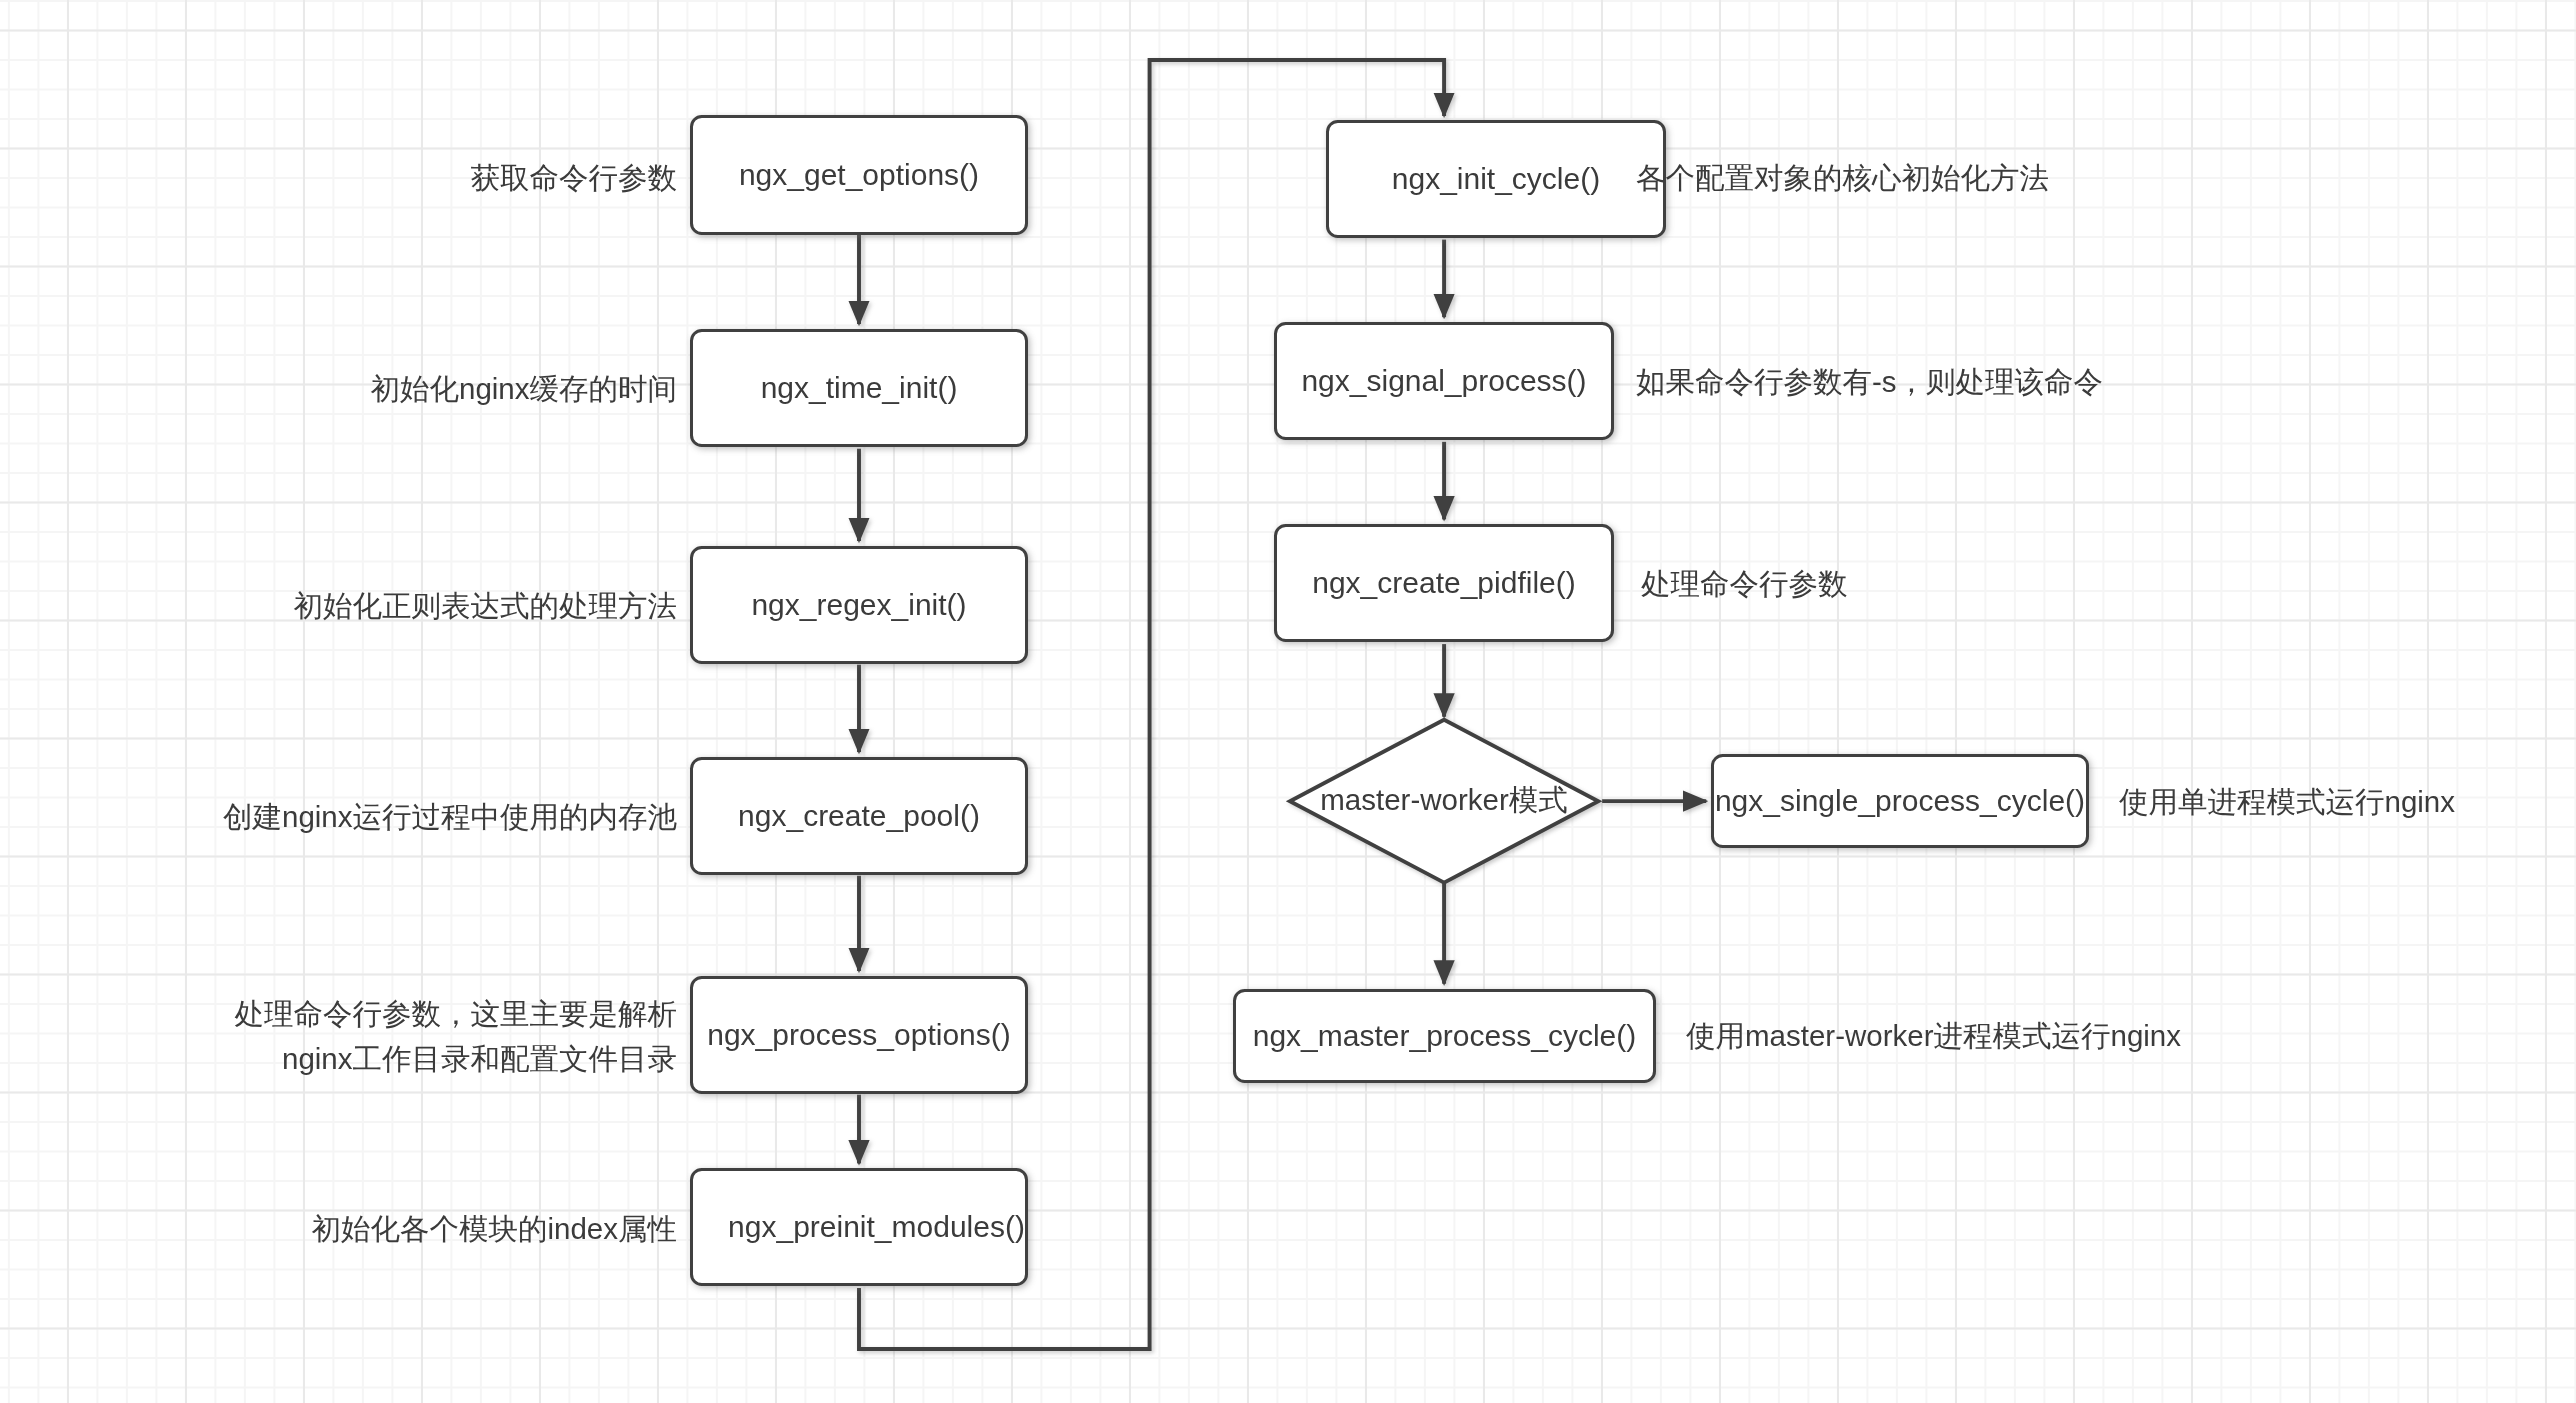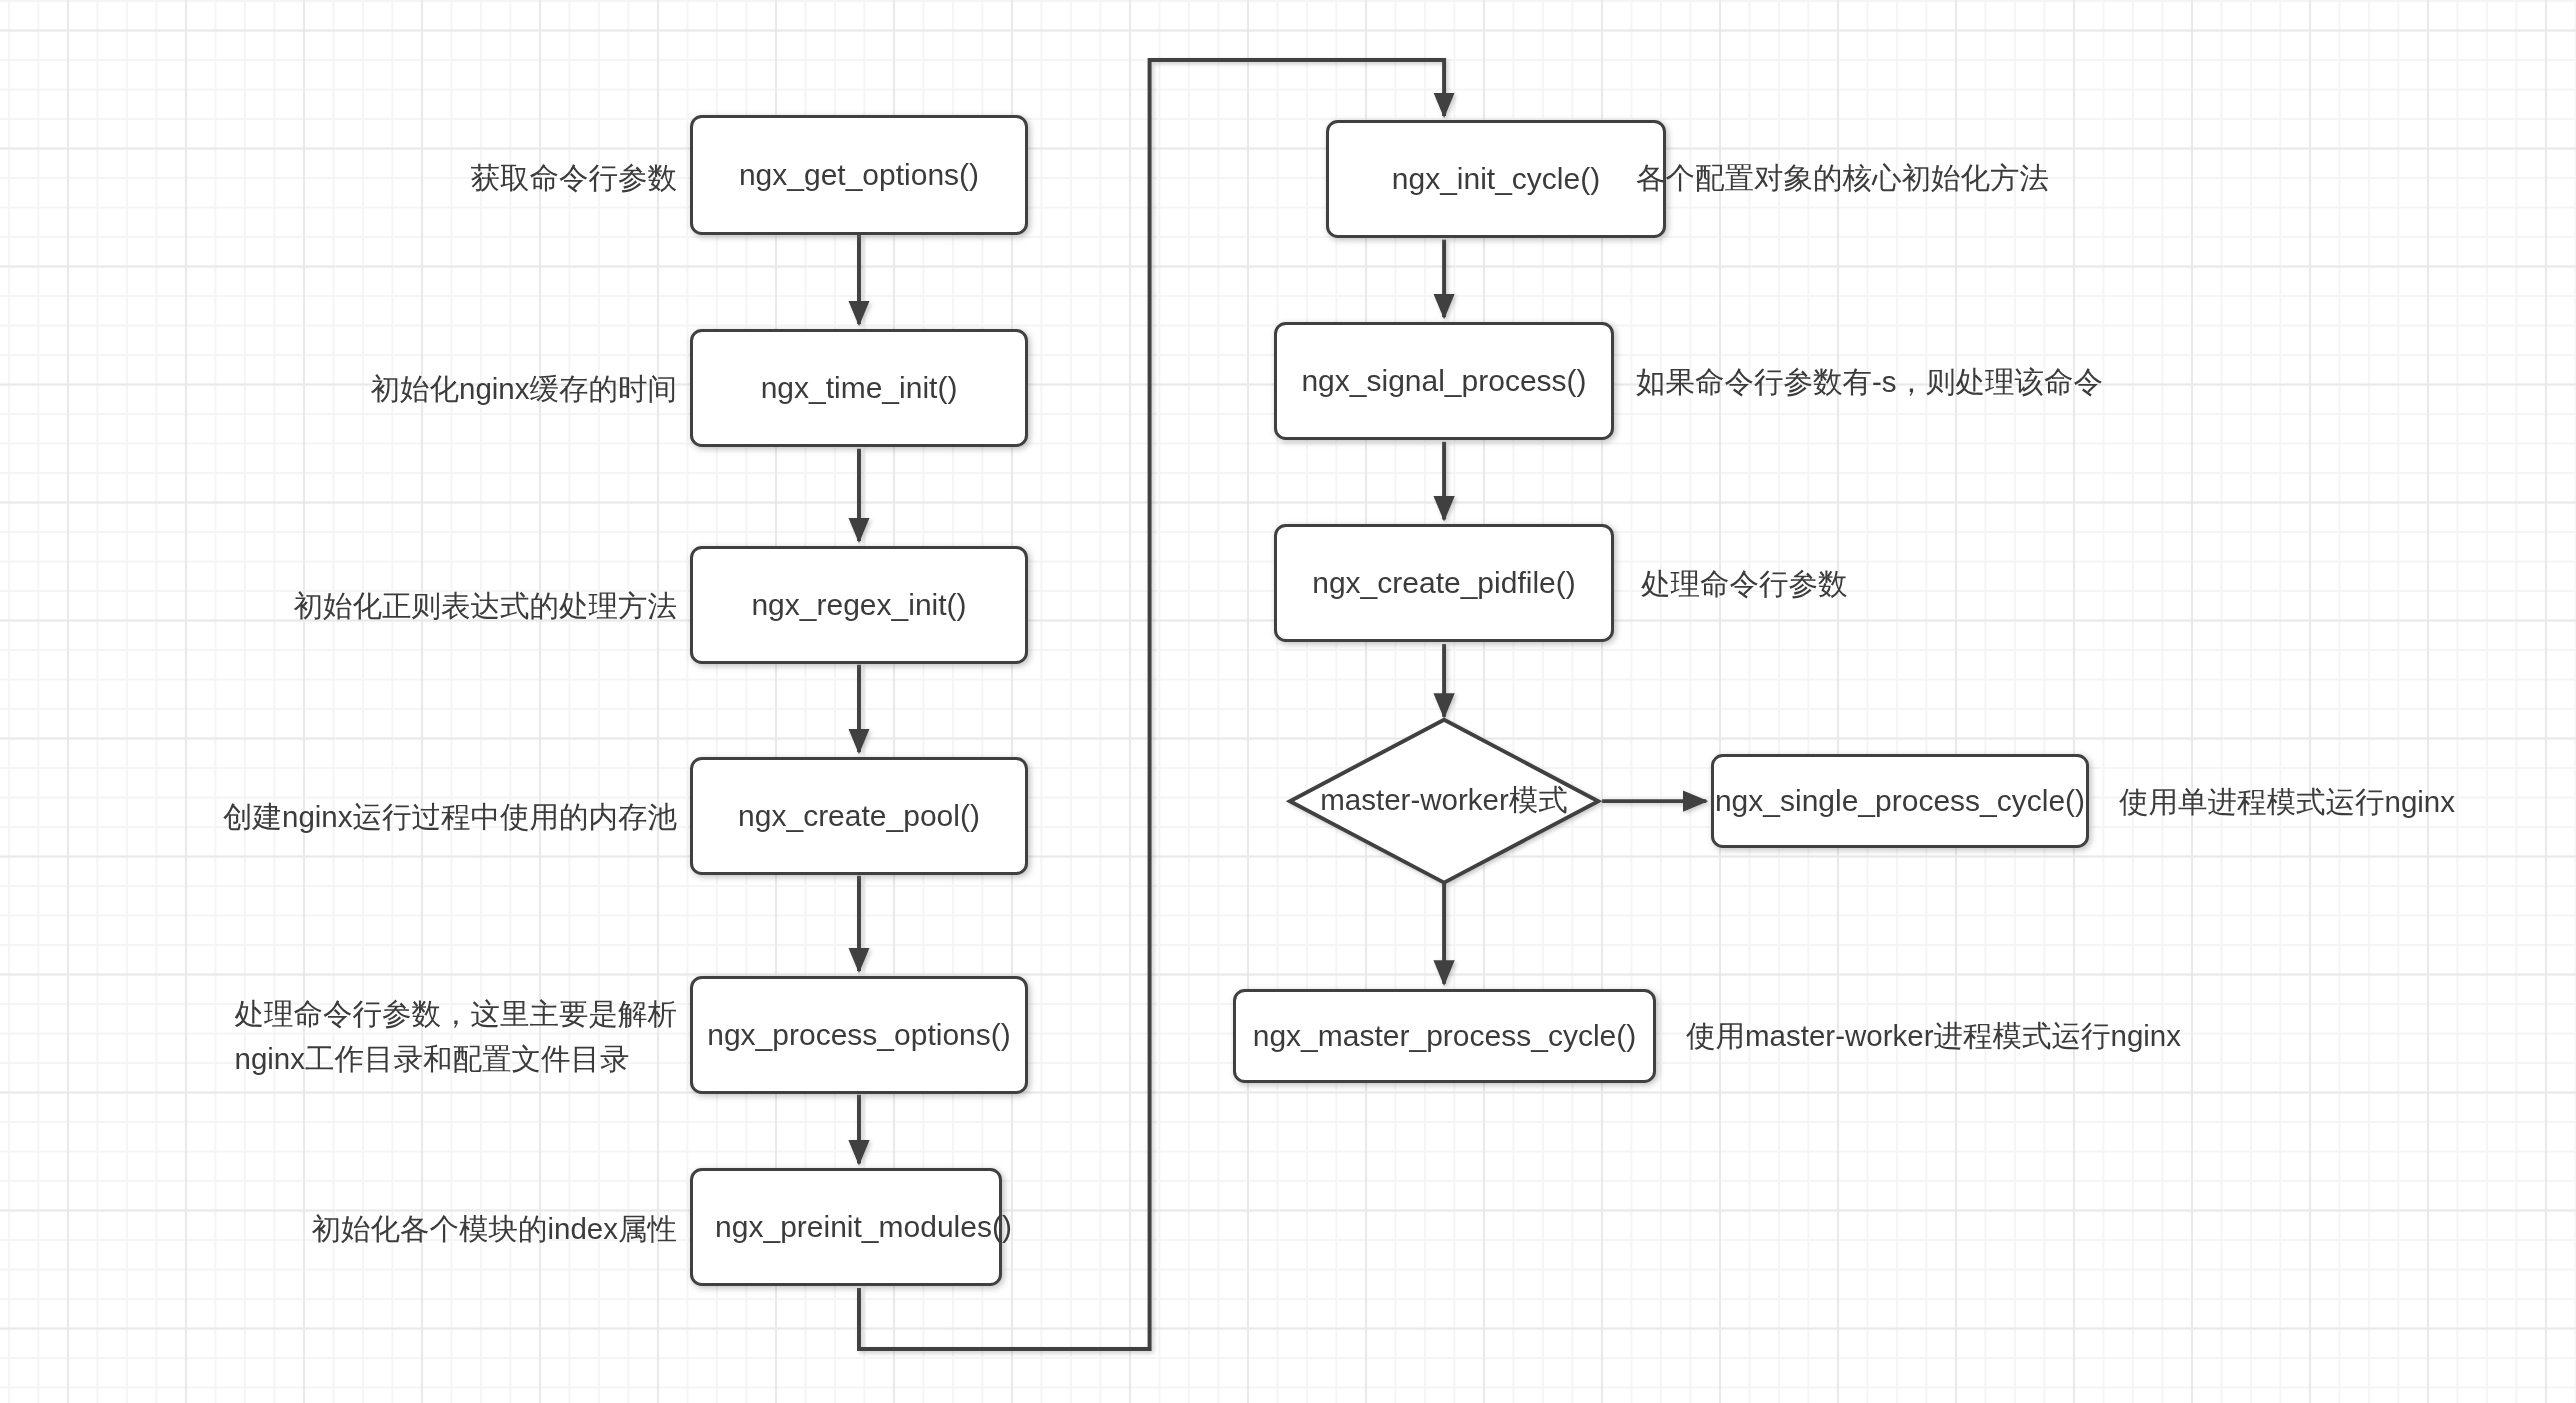--- a/index.html
+++ b/index.html
@@ -33,21 +33,21 @@
     box-shadow: 2px 2px 5.9px rgba(110,110,110,0.45);
   }
   .diamond-label {
     position: absolute; transform: translate(-50%, -50%);
     font-size: 29.5px; color: #3b3b3b; white-space: nowrap;
   }
   .ann {
     position: absolute; transform: translateY(-50%);
     font-size: 29.5px; color: #3b3b3b; line-height: 45px; white-space: pre-line;
   }
-  .ann.left  { }
+  .ann.left  { text-align: right; }
   .ann.right { text-align: left; }
 </style>
 </head>
 <body>
 
 <div class="canvas">
 
   <svg class="wires" viewBox="0 0 2624 1430" xmlns="http://www.w3.org/2000/svg">
     <defs>
       <marker id="arrow" viewBox="0 0 12 10" refX="11" refY="5" markerWidth="26" markerHeight="22" markerUnits="userSpaceOnUse" orient="auto-start-reverse">
@@ -80,21 +80,21 @@
     </div>
   <div class="node" style="left:690px;  top:546px;  width:338px; height:118px;">
       <span>ngx_regex_init()</span>
     </div>
   <div class="node" style="left:690px;  top:757px;  width:338px; height:118px;">
       <span>ngx_create_pool()</span>
     </div>
   <div class="node" style="left:690px;  top:976px;  width:338px; height:118px;">
       <span>ngx_process_options()</span>
     </div>
-  <div class="node" style="left:690px;  top:1168px; width:312px; height:118px;padding-left:35px;">
+  <div class="node" style="left:690px;  top:1168px; width:338px; height:118px;padding-left:35px;">
       <span>ngx_preinit_modules()</span>
     </div>
 
   <div class="node" style="left:1326px; top:120px;  width:340px; height:118px;">
       <span>ngx_init_cycle()</span>
     </div>
   <div class="node" style="left:1274px; top:322px;  width:340px; height:118px;">
       <span>ngx_signal_process()</span>
     </div>
   <div class="node" style="left:1274px; top:524px;  width:340px; height:118px;">

